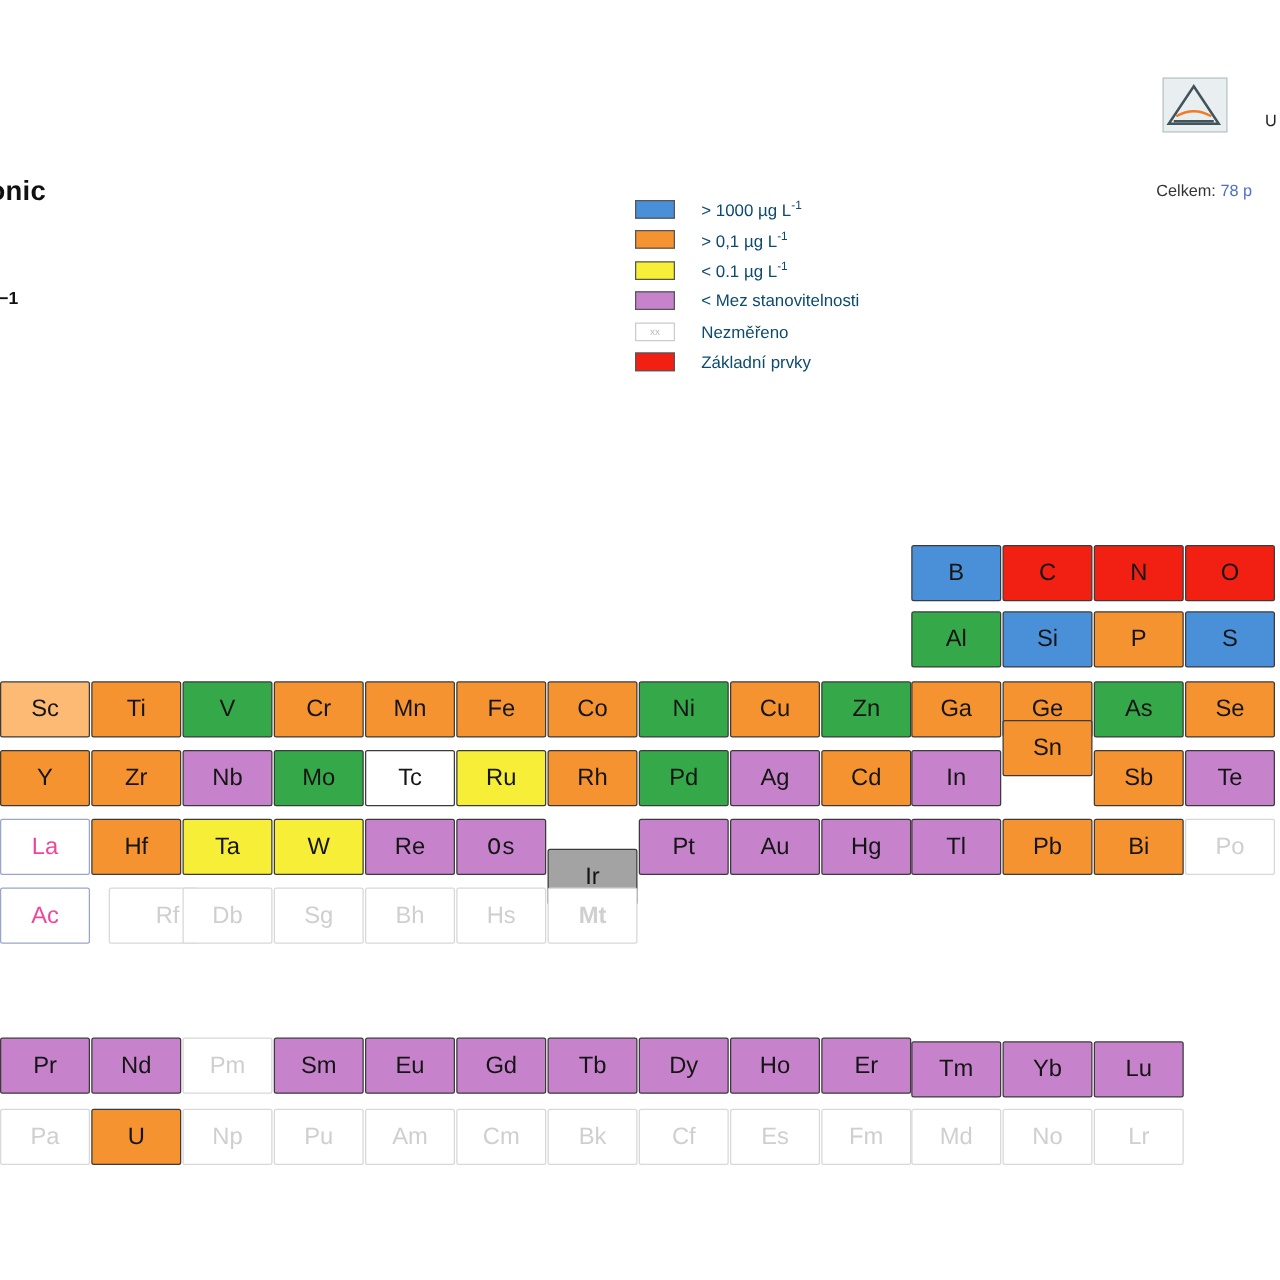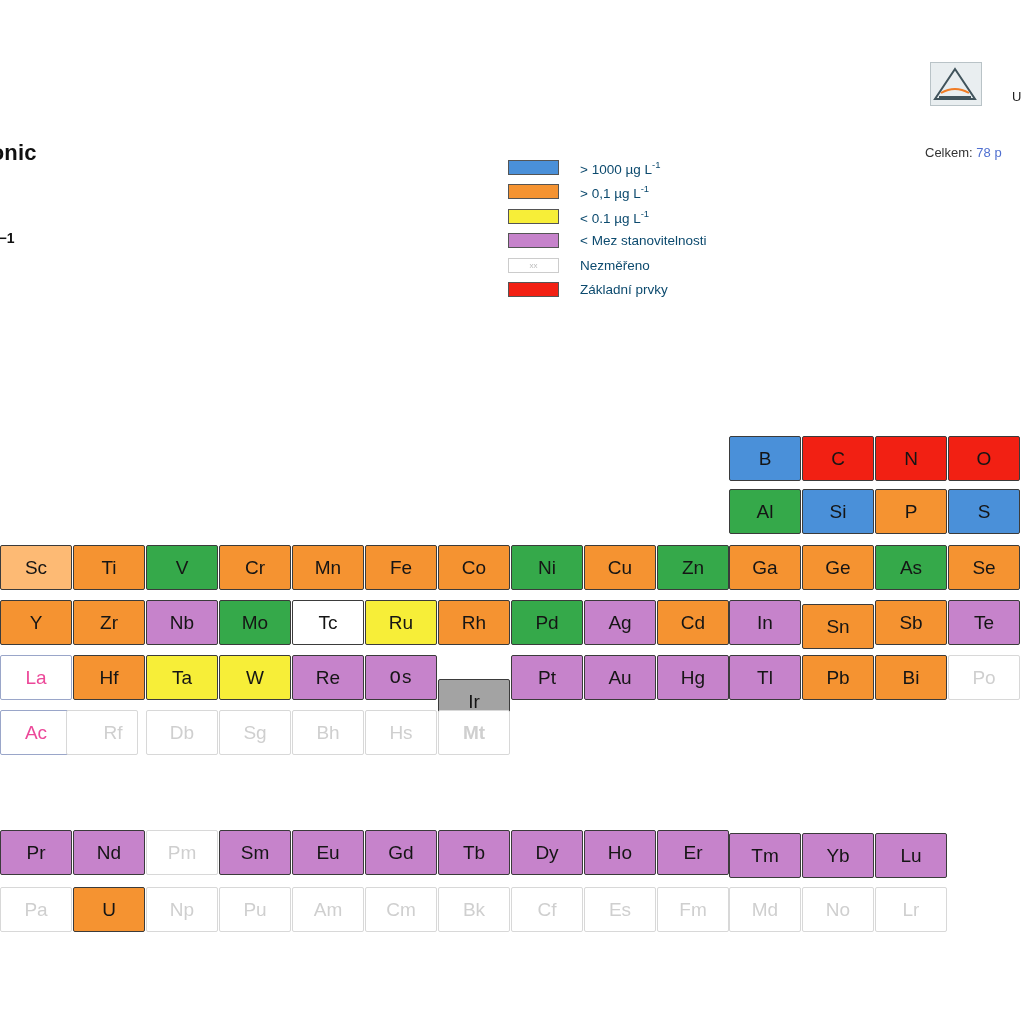--- a/index.html
+++ b/index.html
@@ -77,21 +77,21 @@
     position: absolute;
     left: 508px;
     top: 155px;
   }
   .legend-row {
     display: flex;
     align-items: center;
     height: 24.5px;
   }
   .legend-swatch {
-    width: 51px;
+    width: 32px;
     height: 15px;
     border: 1px solid #555555;
     box-sizing: border-box;
     flex: 0 0 auto;
   }
   .legend-swatch.nm {
     background: #ffffff;
     border: 1px solid #cccccc;
     color: #bbbbbb;
     font-size: 8px;
@@ -219,39 +219,39 @@
       <div class="cell" style="left: 73px; top: 600px; background: rgb(245, 147, 49);">Zr</div>
       <div class="cell" style="left: 146px; top: 600px; background: rgb(198, 131, 203);">Nb</div>
       <div class="cell" style="left: 219px; top: 600px; background: rgb(53, 169, 74);">Mo</div>
       <div class="cell white-cell" style="left: 292px; top: 600px;">Tc</div>
       <div class="cell" style="left: 365px; top: 600px; background: rgb(247, 238, 56);">Ru</div>
       <div class="cell" style="left: 438px; top: 600px; background: rgb(245, 147, 49);">Rh</div>
       <div class="cell" style="left: 511px; top: 600px; background: rgb(53, 169, 74);">Pd</div>
       <div class="cell" style="left: 584px; top: 600px; background: rgb(198, 131, 203);">Ag</div>
       <div class="cell" style="left: 657px; top: 600px; background: rgb(245, 147, 49);">Cd</div>
       <div class="cell" style="left: 729px; top: 600px; background: rgb(198, 131, 203);">In</div>
-      <div class="cell" style="left: 802px; top: 604px; background: rgb(245, 147, 49);">Sn</div>
+      <div class="cell" style="left: 802px; top: 576px; background: rgb(245, 147, 49);">Sn</div>
       <div class="cell" style="left: 875px; top: 600px; background: rgb(245, 147, 49);">Sb</div>
       <div class="cell" style="left: 948px; top: 600px; background: rgb(198, 131, 203);">Te</div>
       <div class="cell marker" style="left: 0px; top: 655px;">La</div>
       <div class="cell" style="left: 73px; top: 655px; background: rgb(245, 147, 49);">Hf</div>
       <div class="cell" style="left: 146px; top: 655px; background: rgb(247, 238, 56);">Ta</div>
       <div class="cell" style="left: 219px; top: 655px; background: rgb(247, 238, 56);">W</div>
       <div class="cell" style="left: 292px; top: 655px; background: rgb(198, 131, 203);">Re</div>
       <div class="cell" style="left: 365px; top: 655px; background: rgb(198, 131, 203); font-family: Liberation Mono, monospace;">Os</div>
       <div class="cell" style="left: 438px; top: 679px; background: #a3a3a3;">Ir</div>
       <div class="cell" style="left: 511px; top: 655px; background: rgb(198, 131, 203);">Pt</div>
       <div class="cell" style="left: 584px; top: 655px; background: rgb(198, 131, 203);">Au</div>
       <div class="cell" style="left: 657px; top: 655px; background: rgb(198, 131, 203);">Hg</div>
       <div class="cell" style="left: 729px; top: 655px; background: rgb(198, 131, 203);">Tl</div>
       <div class="cell" style="left: 802px; top: 655px; background: rgb(245, 147, 49);">Pb</div>
       <div class="cell" style="left: 875px; top: 655px; background: rgb(245, 147, 49);">Bi</div>
       <div class="cell empty-cell" style="left: 948px; top: 655px;">Po</div>
       <div class="cell marker" style="left: 0px; top: 710px;">Ac</div>
-      <div class="cell empty-cell" style="left: 66px; top: 710px; padding-left: 22px;">Rf</div>
+      <div class="cell empty-cell" style="left: 87px; top: 710px; padding-left: 22px;">Rf</div>
       <div class="cell empty-cell" style="left: 146px; top: 710px;">Db</div>
       <div class="cell empty-cell" style="left: 219px; top: 710px;">Sg</div>
       <div class="cell empty-cell" style="left: 292px; top: 710px;">Bh</div>
       <div class="cell empty-cell" style="left: 365px; top: 710px;">Hs</div>
       <div class="cell empty-cell" style="left: 438px; top: 710px; font-weight: bold;">Mt</div>
       <div class="cell" style="left: 0px; top: 830px; background: rgb(198, 131, 203);">Pr</div>
       <div class="cell" style="left: 73px; top: 830px; background: rgb(198, 131, 203);">Nd</div>
       <div class="cell empty-cell" style="left: 146px; top: 830px;">Pm</div>
       <div class="cell" style="left: 219px; top: 830px; background: rgb(198, 131, 203);">Sm</div>
       <div class="cell" style="left: 292px; top: 830px; background: rgb(198, 131, 203);">Eu</div>

